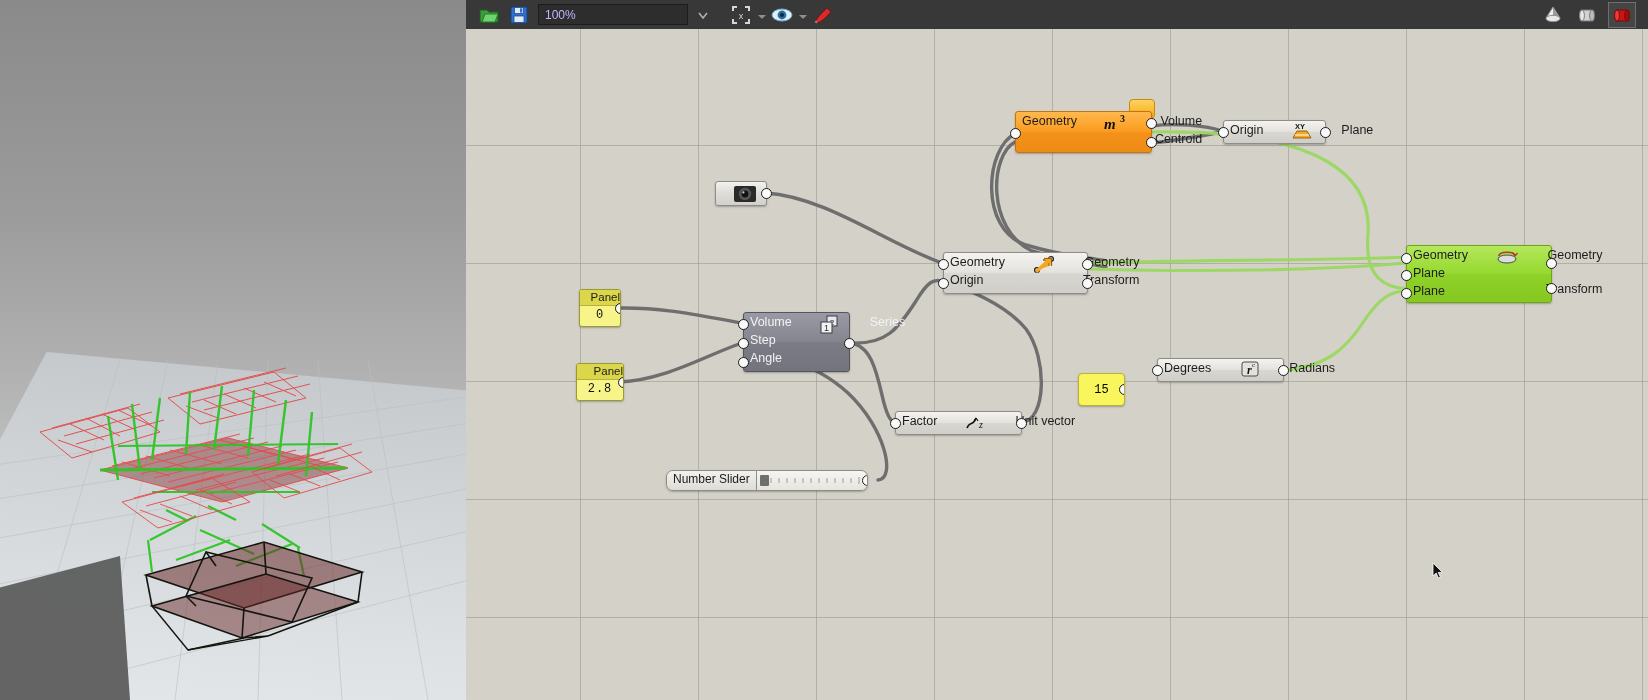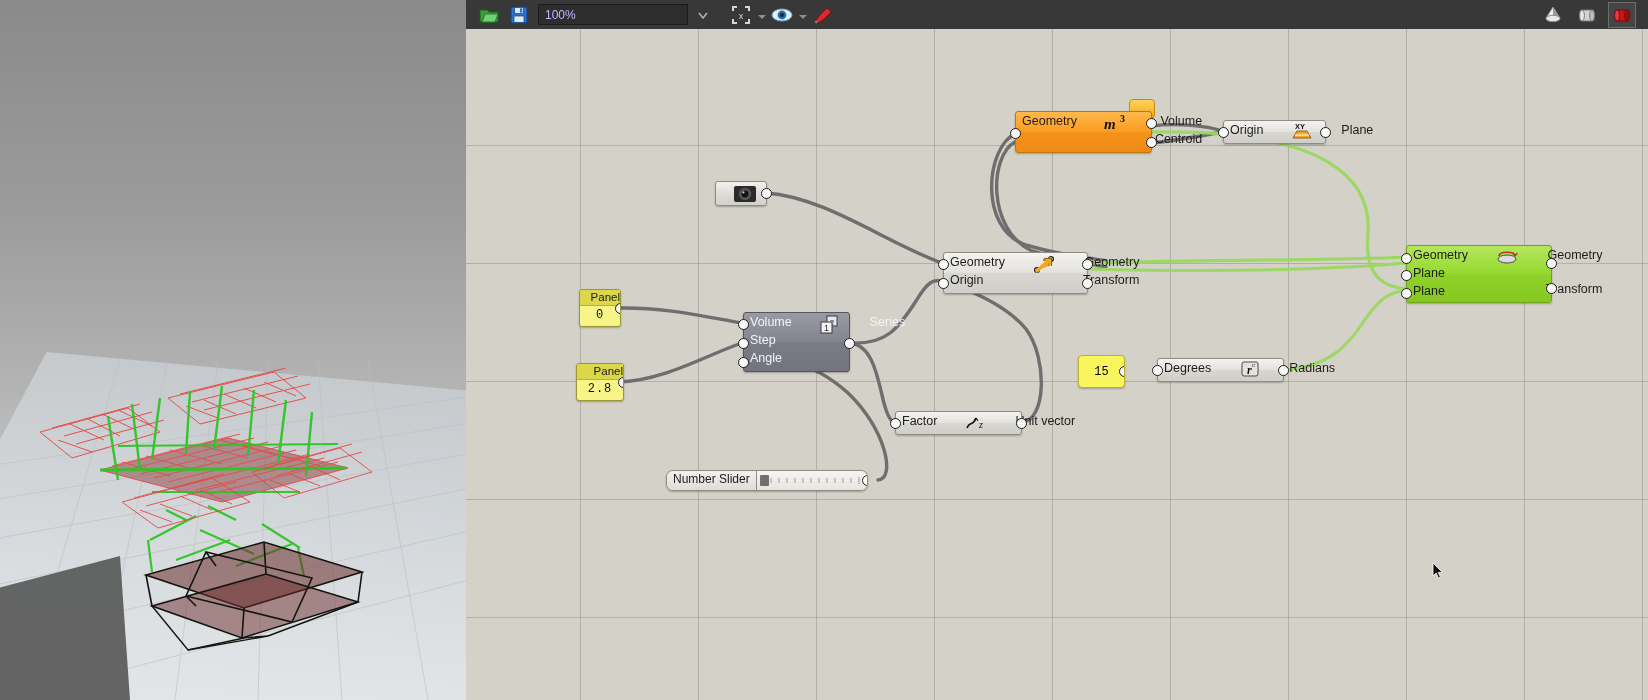--- a/index.html
+++ b/index.html
@@ -525,21 +525,21 @@
       <div class="pval">0</div>
       <div class="port" style="right:-6px;top:13px;"></div>
     </div>
 
     <div class="panel" style="left:110px;top:334px;width:46px;height:36px;">
       <div class="phead">Panel</div>
       <div class="pval">2.8</div>
       <div class="port" style="right:-6px;top:13px;"></div>
     </div>
 
-    <div class="panel plain" style="left:612px;top:326px;width:45px;height:31px;">
+    <div class="panel plain" style="left:612px;top:344px;width:45px;height:31px;">
       <span>15</span>
       <div class="port" style="right:-6px;top:10px;"></div>
     </div>
 
     <div class="slider" style="left:200px;top:441px;">
       <div class="lab">Number Slider</div>
       <div class="track">
         <svg class="ticks" viewBox="0 0 110 11" preserveAspectRatio="none">
           <g stroke="#9d9d95" stroke-width="1">
             <line x1="6" y1="2" x2="6" y2="9"></line>

